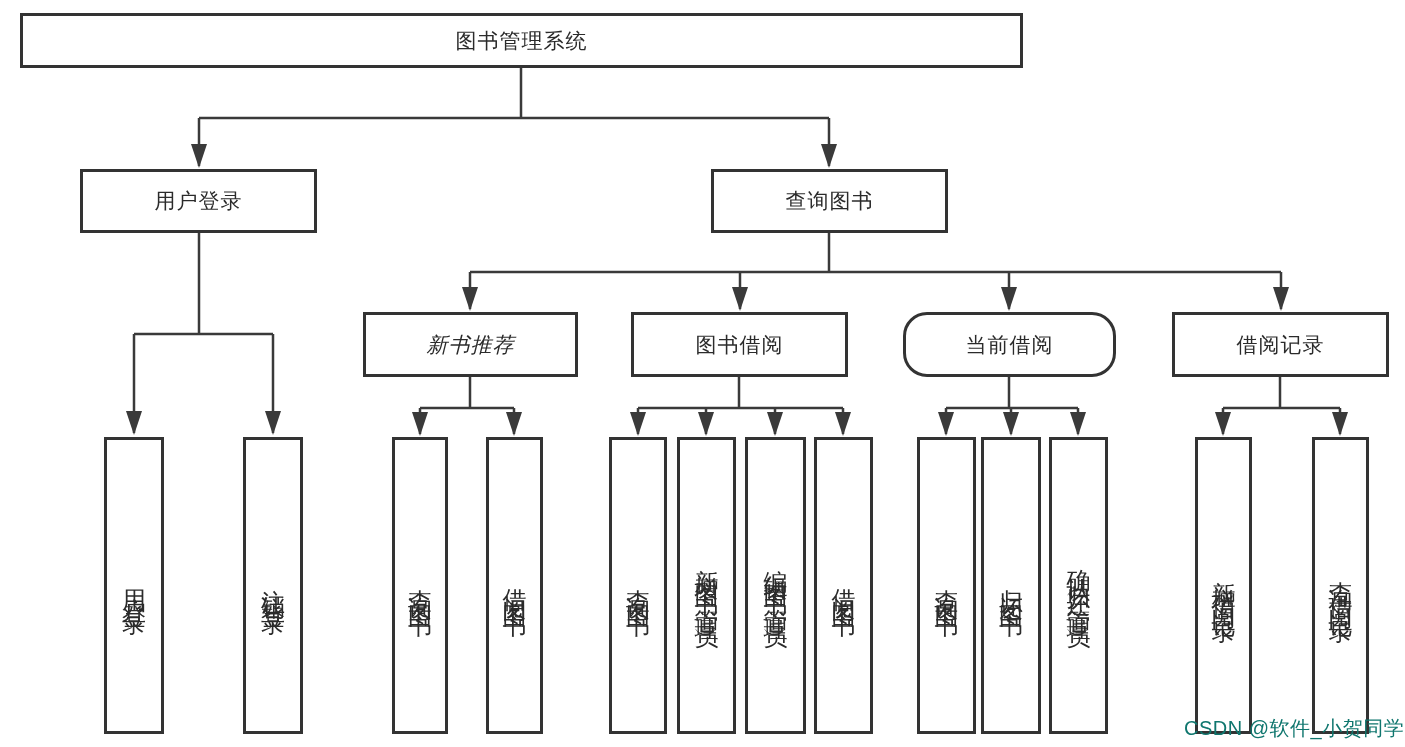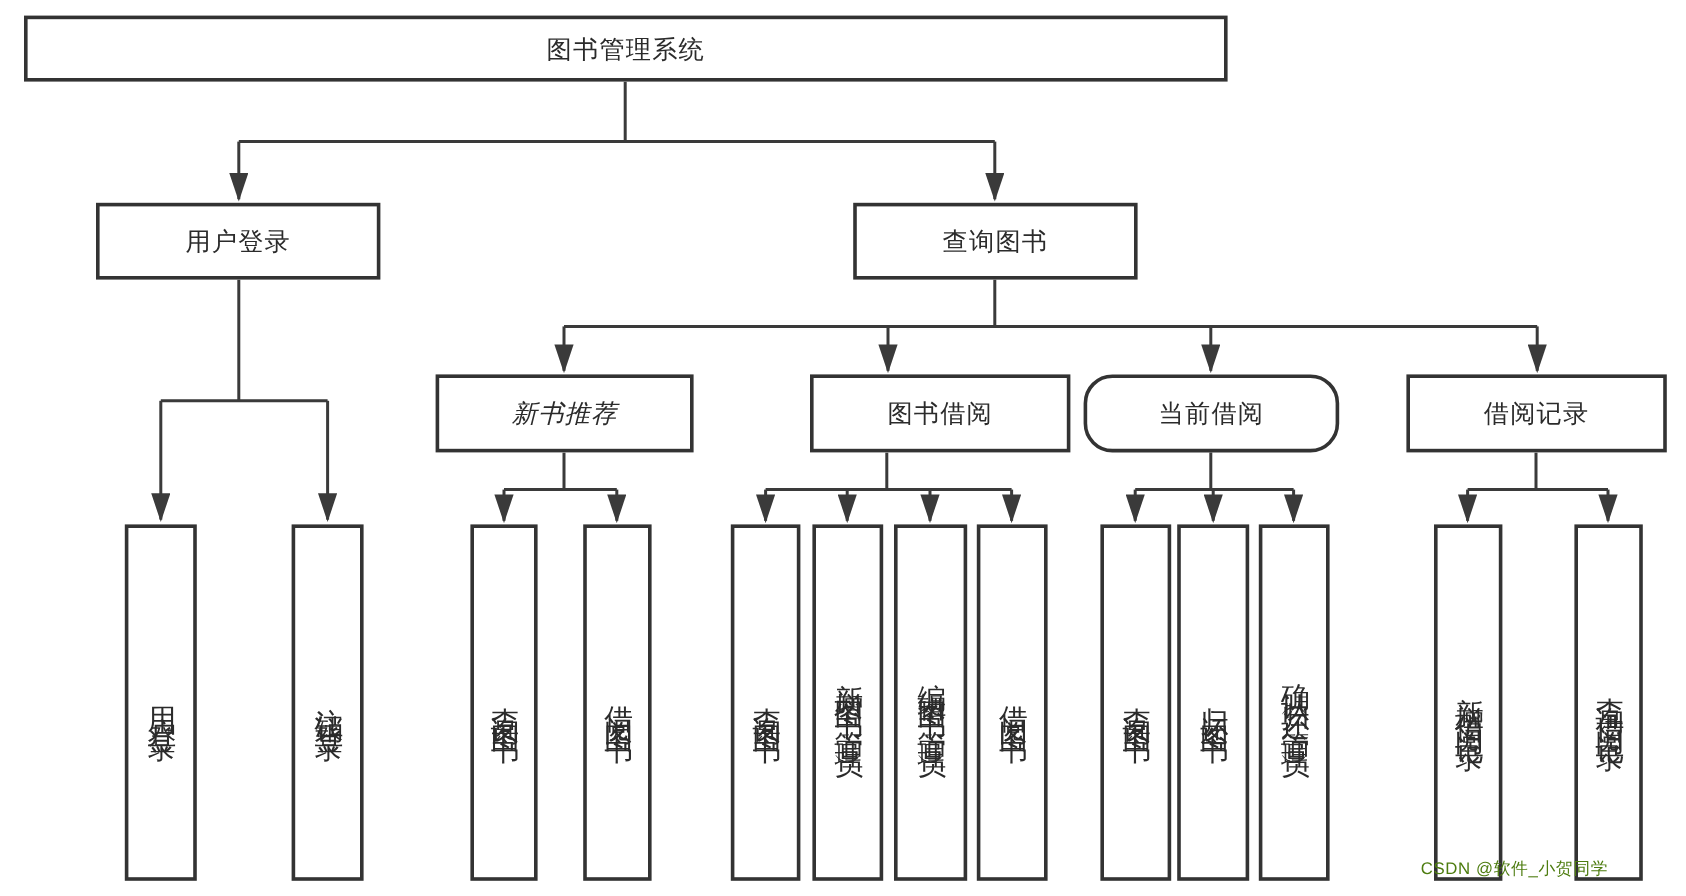--- a/index.html
+++ b/index.html
@@ -30,22 +30,22 @@
     writing-mode:vertical-rl;
     text-orientation:mixed;
     font-size:24px;
     letter-spacing:8px;
     line-height:1;
   }
   #watermark{
     position:absolute;
     left:1184px;top:715px;
     z-index:2;
-    font-size:14px;
-    color:#4d7c0f;
+    font-size:20px;
+    color:#0f766e;
     white-space:nowrap;
     letter-spacing:0.5px;
   }
 </style>
 </head>
 <body>
 
 <div id="stage">
 
   <svg id="connectors" width="1405" height="747" viewBox="0 0 1405 747">
@@ -88,21 +88,21 @@
     <path d="M1223,408 V434" stroke="#3a3a3a" stroke-width="2.5" fill="none" marker-end="url(#arr)"></path>
     <path d="M1340,408 V434" stroke="#3a3a3a" stroke-width="2.5" fill="none" marker-end="url(#arr)"></path>
   </svg>
 
   <div class="hbox root" style="left:20px;width:1003px;">图书管理系统</div>
 
   <div class="hbox lv2" style="left:80px;width:237px;">用户登录</div>
   <div class="hbox lv2" style="left:711px;width:237px;">查询图书</div>
 
   <div class="hbox lv3" style="left:363px;width:215px;font-style:italic;">新书推荐</div>
-  <div class="hbox lv3" style="left:631px;width:217px;margin-left:44px;">图书借阅</div>
+  <div class="hbox lv3" style="left:631px;width:217px;">图书借阅</div>
   <div class="hbox lv3" style="left:903px;width:213px;border-radius:24px;">当前借阅</div>
   <div class="hbox lv3" style="left:1172px;width:217px;">借阅记录</div>
 
   <div class="vbox" style="left:104px;width:60px;">用户登录</div>
   <div class="vbox" style="left:243px;width:60px;">注销登录</div>
 
   <div class="vbox" style="left:392px;width:56px;">查询图书</div>
   <div class="vbox" style="left:486px;width:57px;">借阅图书</div>
 
   <div class="vbox" style="left:609px;width:58px;">查询图书</div>

